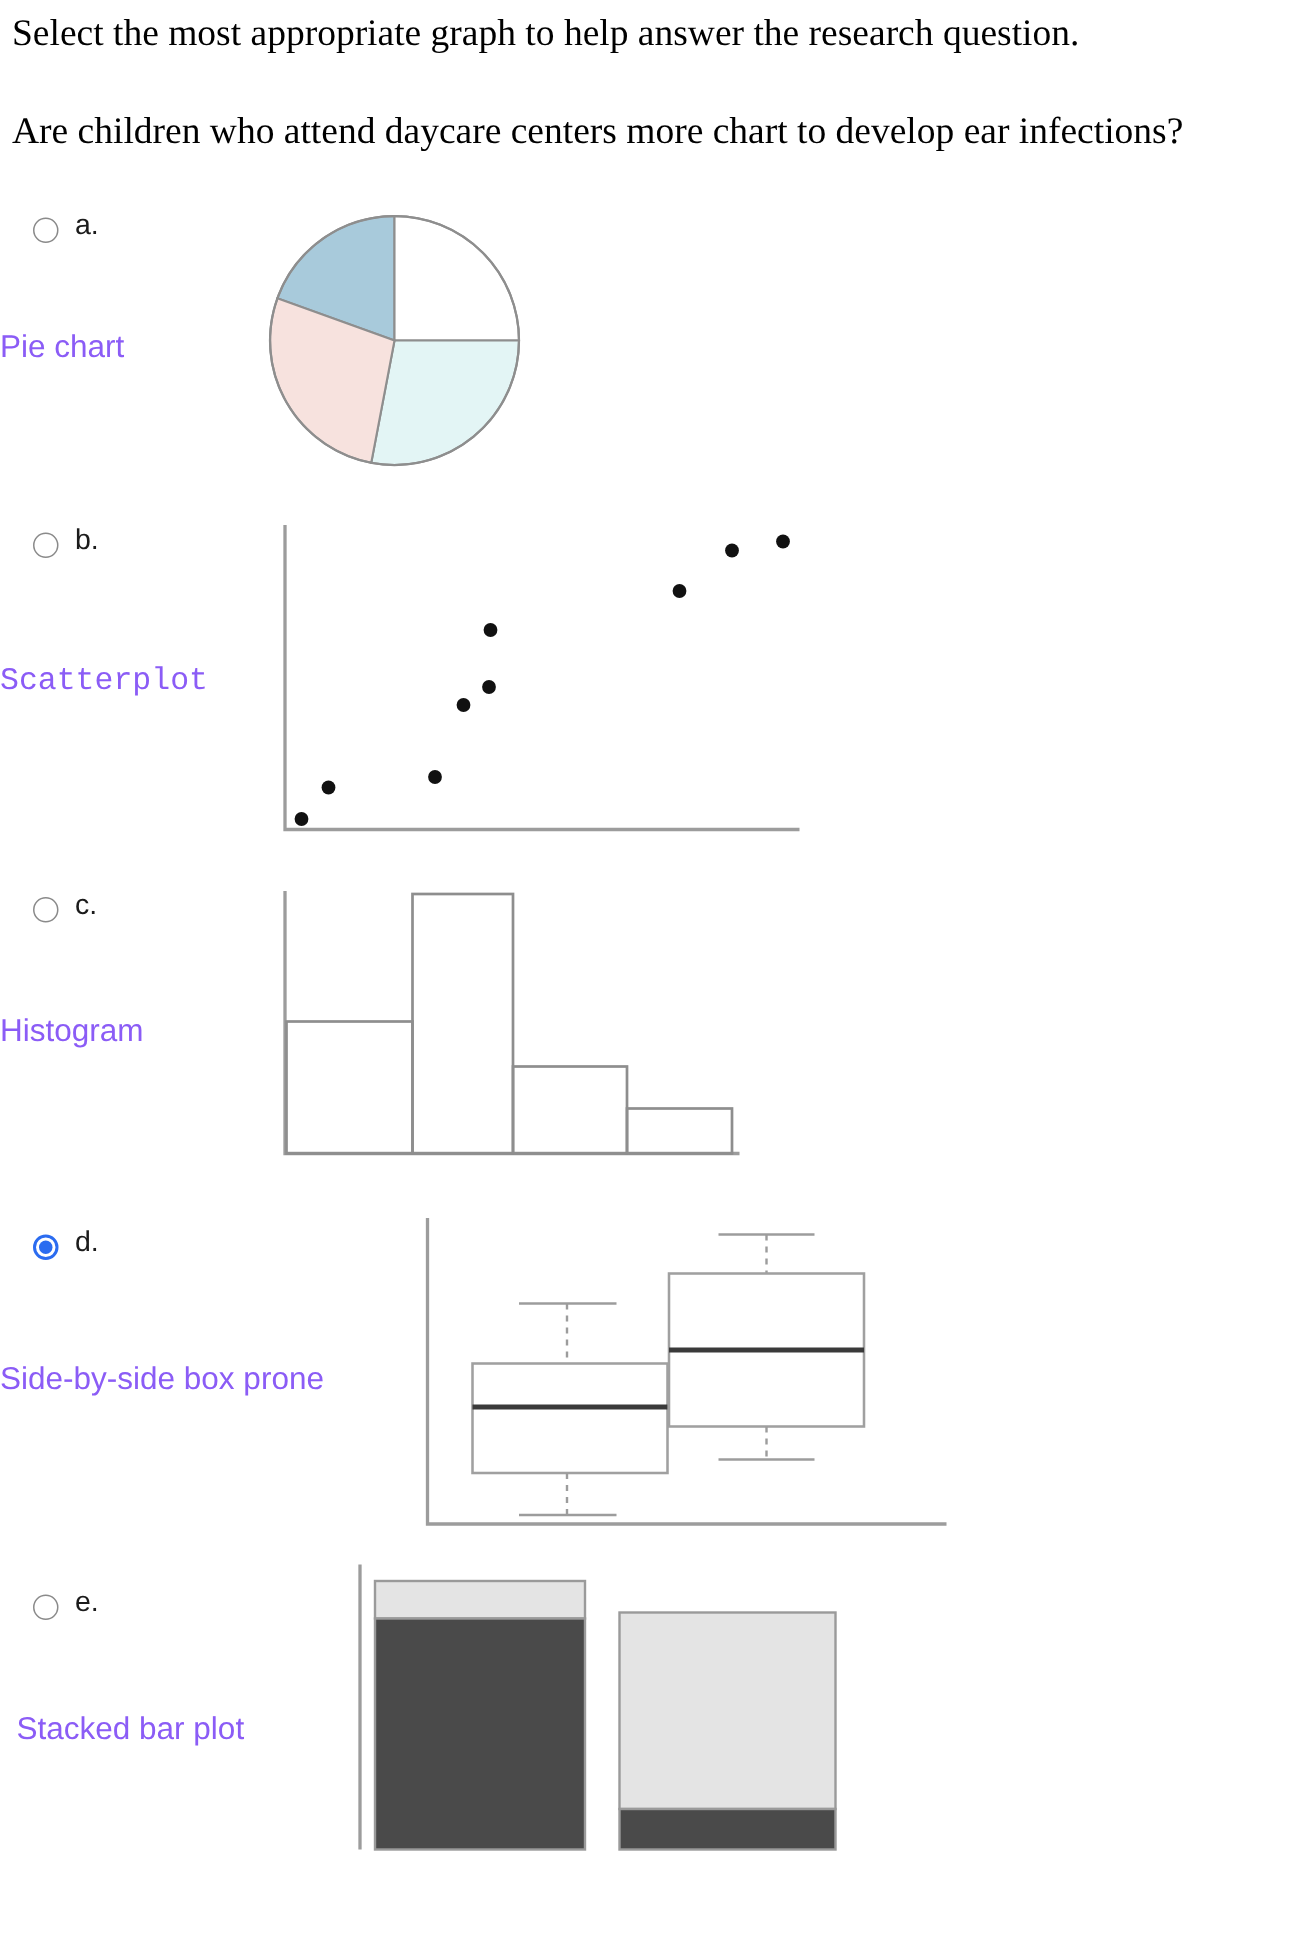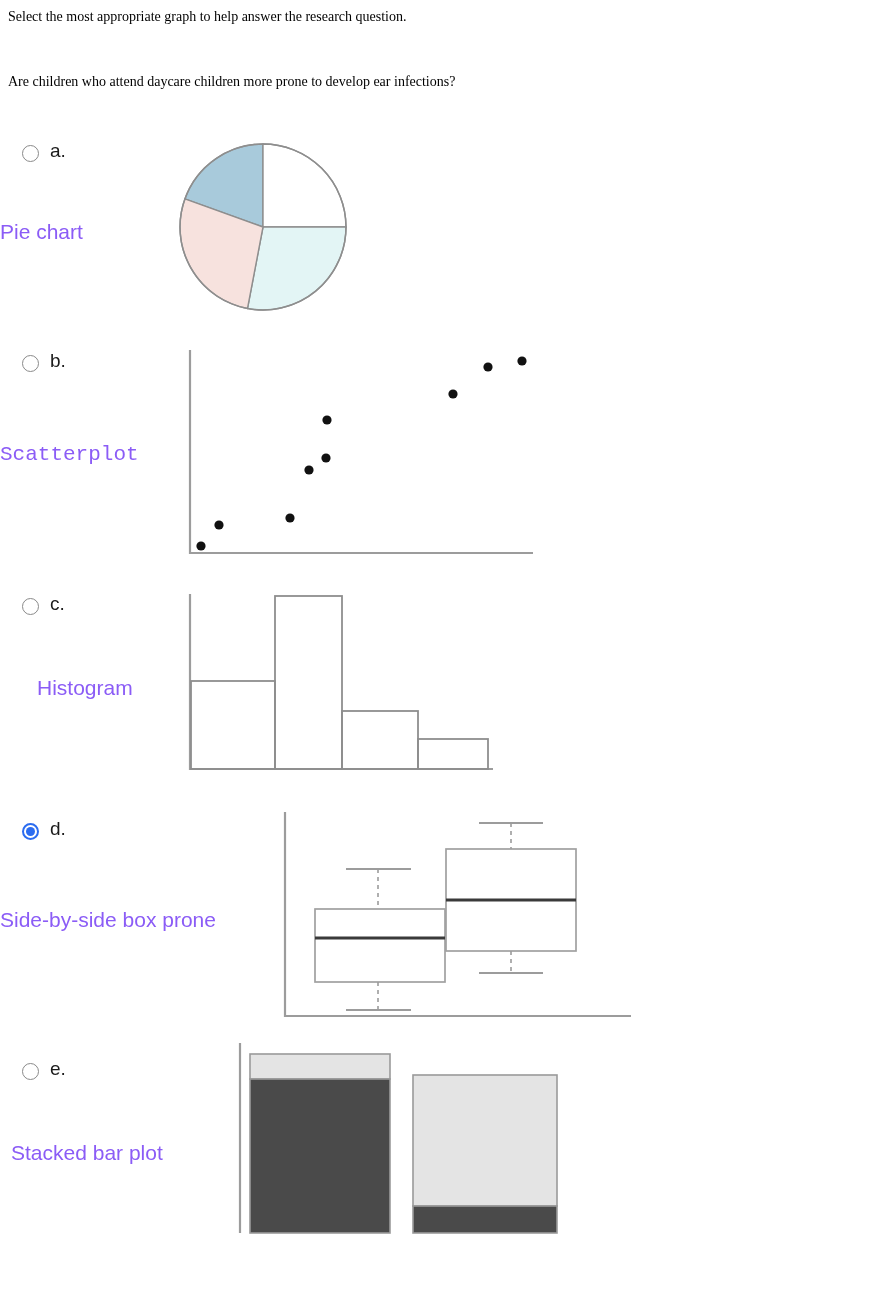--- a/index.html
+++ b/index.html
@@ -13,21 +13,21 @@
     position: relative;
     font-family: "Liberation Sans", sans-serif;
     color: #1b1b1b;
     overflow: hidden;
   }
 
   
   .prompt-line {
     position: absolute;
     font-family: "Liberation Serif", serif;
-    font-size: 14px;
+    font-size: 25px;
     color: #000000;
     white-space: nowrap;
   }
   #instruction { left: 8px; top: 9px; }
   #question    { left: 8px; top: 74px; }
 
   
   .option-row {
     position: absolute;
     left: 0;
@@ -89,21 +89,21 @@
   .whisker{ stroke: #9c9c9c; stroke-width: 1.6; stroke-dasharray: 4 4; }
   .cap    { stroke: #9c9c9c; stroke-width: 1.8; }
   .boxrect{ stroke: #a0a0a0; stroke-width: 1.7; fill: #ffffff; }
   .barbox { stroke: #9a9a9a; stroke-width: 1.6; }
 </style>
 </head>
 <body>
 
 <div class="prompt-line" id="instruction">Select the most appropriate graph to help answer the research question.</div>
 
-<div class="prompt-line" id="question">Are children who attend daycare children more prone to develop ear infections?</div>
+<div class="prompt-line" id="question">Are children who attend daycare centers more chart to develop ear infections?</div>
 
 <div class="option-row" style="top:145px;">
   <span class="radio"></span>
   <span class="option-letter">a.</span>
   <span class="option-label" style="left:0;width:180px;top:75px;">Pie chart</span>
 
   <div class="graph" style="left:178px;top:-3px;">
     <svg width="170" height="170" viewBox="0 0 170 170">
 
       <path d="M85,85 L113.1,6.9 A83,83 0 0,1 168,85 Z" transform="rotate(-90 85 85)" fill="#a8cadb" stroke="#8e8e8e" stroke-width="1.4"></path>
@@ -135,21 +135,21 @@
       <circle class="dot" cx="265" cy="44" r="4.6"></circle>
       <circle class="dot" cx="300" cy="17" r="4.6"></circle>
       <circle class="dot" cx="334" cy="11" r="4.6"></circle>
     </svg>
   </div>
 </div>
 
 <div class="option-row" style="top:598px;">
   <span class="radio"></span>
   <span class="option-letter">c.</span>
-  <span class="option-label" style="left:0;width:180px;top:78px;padding-left:37px;">Histogram</span>
+  <span class="option-label" style="left:0;width:180px;top:78px;">Histogram</span>
 
   <div class="graph" style="left:188px;top:-4px;">
     <svg width="310" height="185" viewBox="0 0 310 185">
       <path class="axis" d="M2,0 L2,175 L305,175"></path>
       <rect class="outline" x="3" y="87" width="84" height="88" fill="#ffffff"></rect>
       <rect class="outline" x="87" y="2" width="67" height="173" fill="#ffffff"></rect>
       <rect class="outline" x="154" y="117" width="76" height="58" fill="#ffffff"></rect>
       <rect class="outline" x="230" y="145" width="70" height="30" fill="#ffffff"></rect>
     </svg>
   </div>

